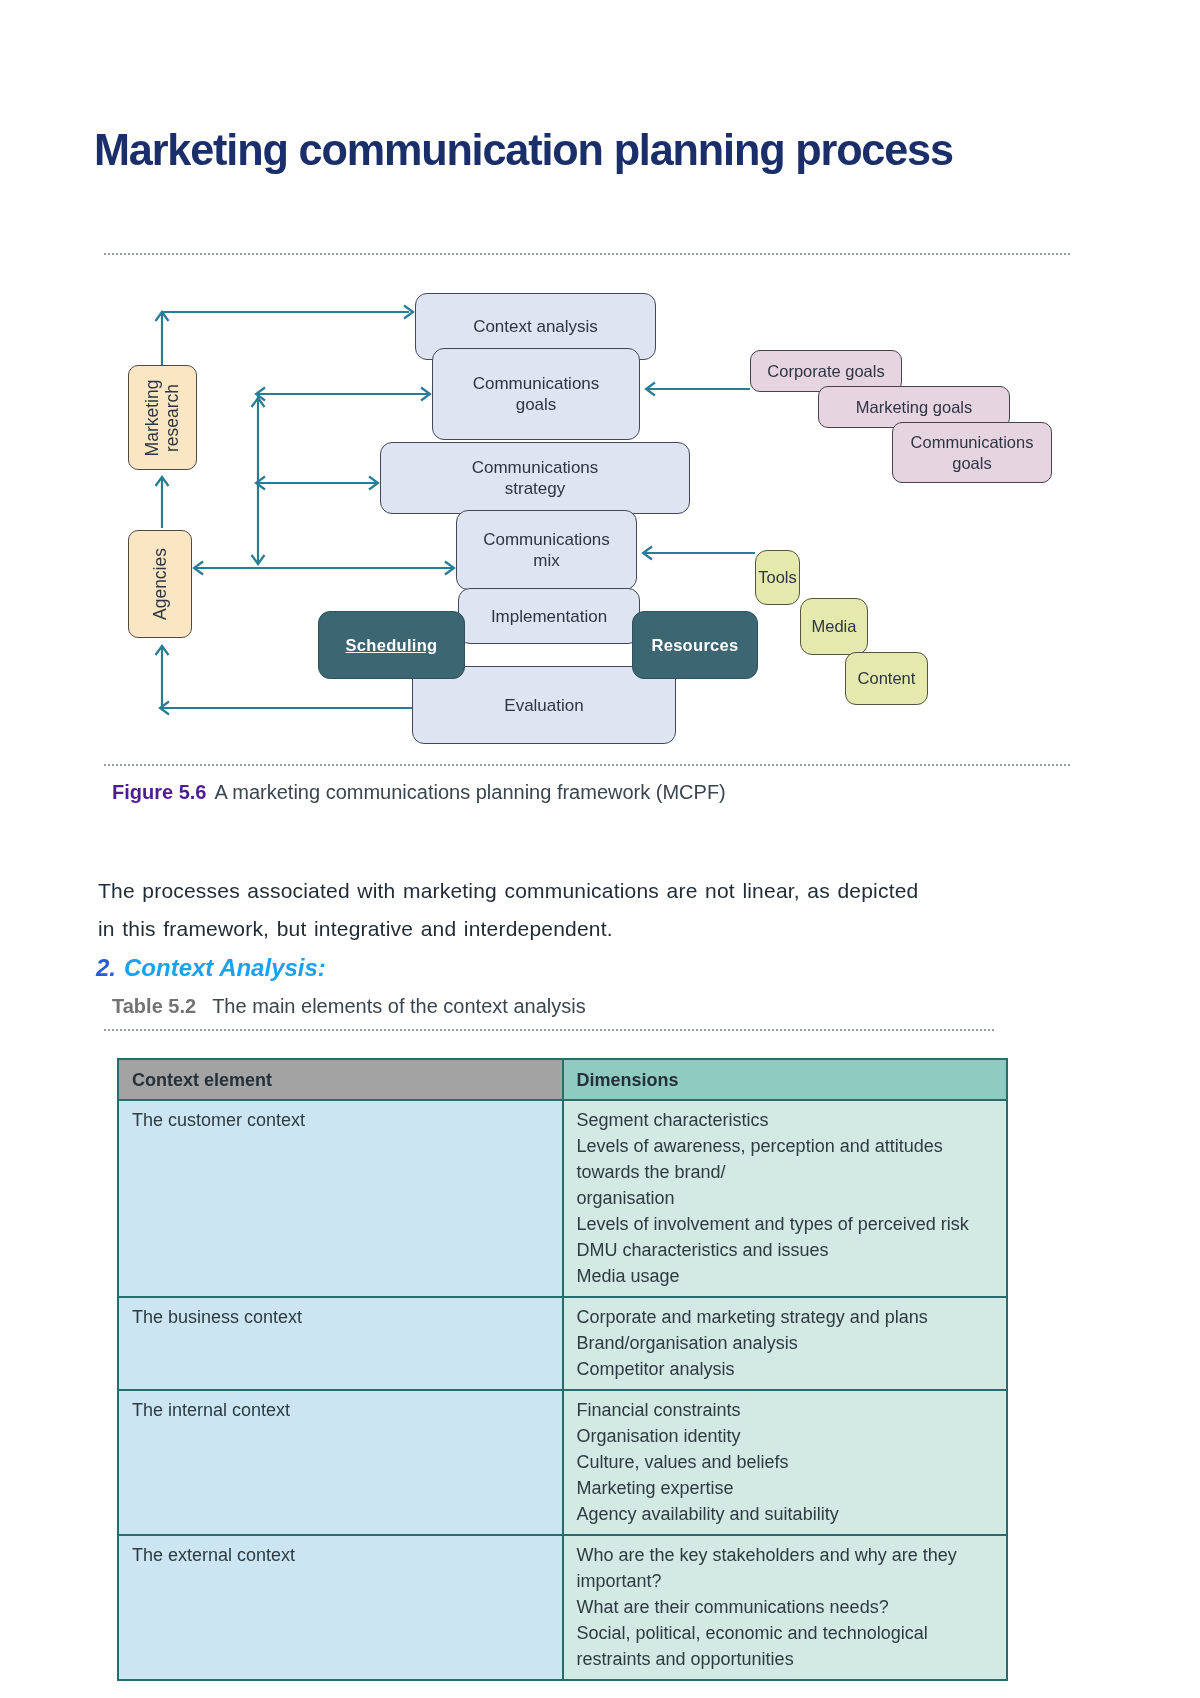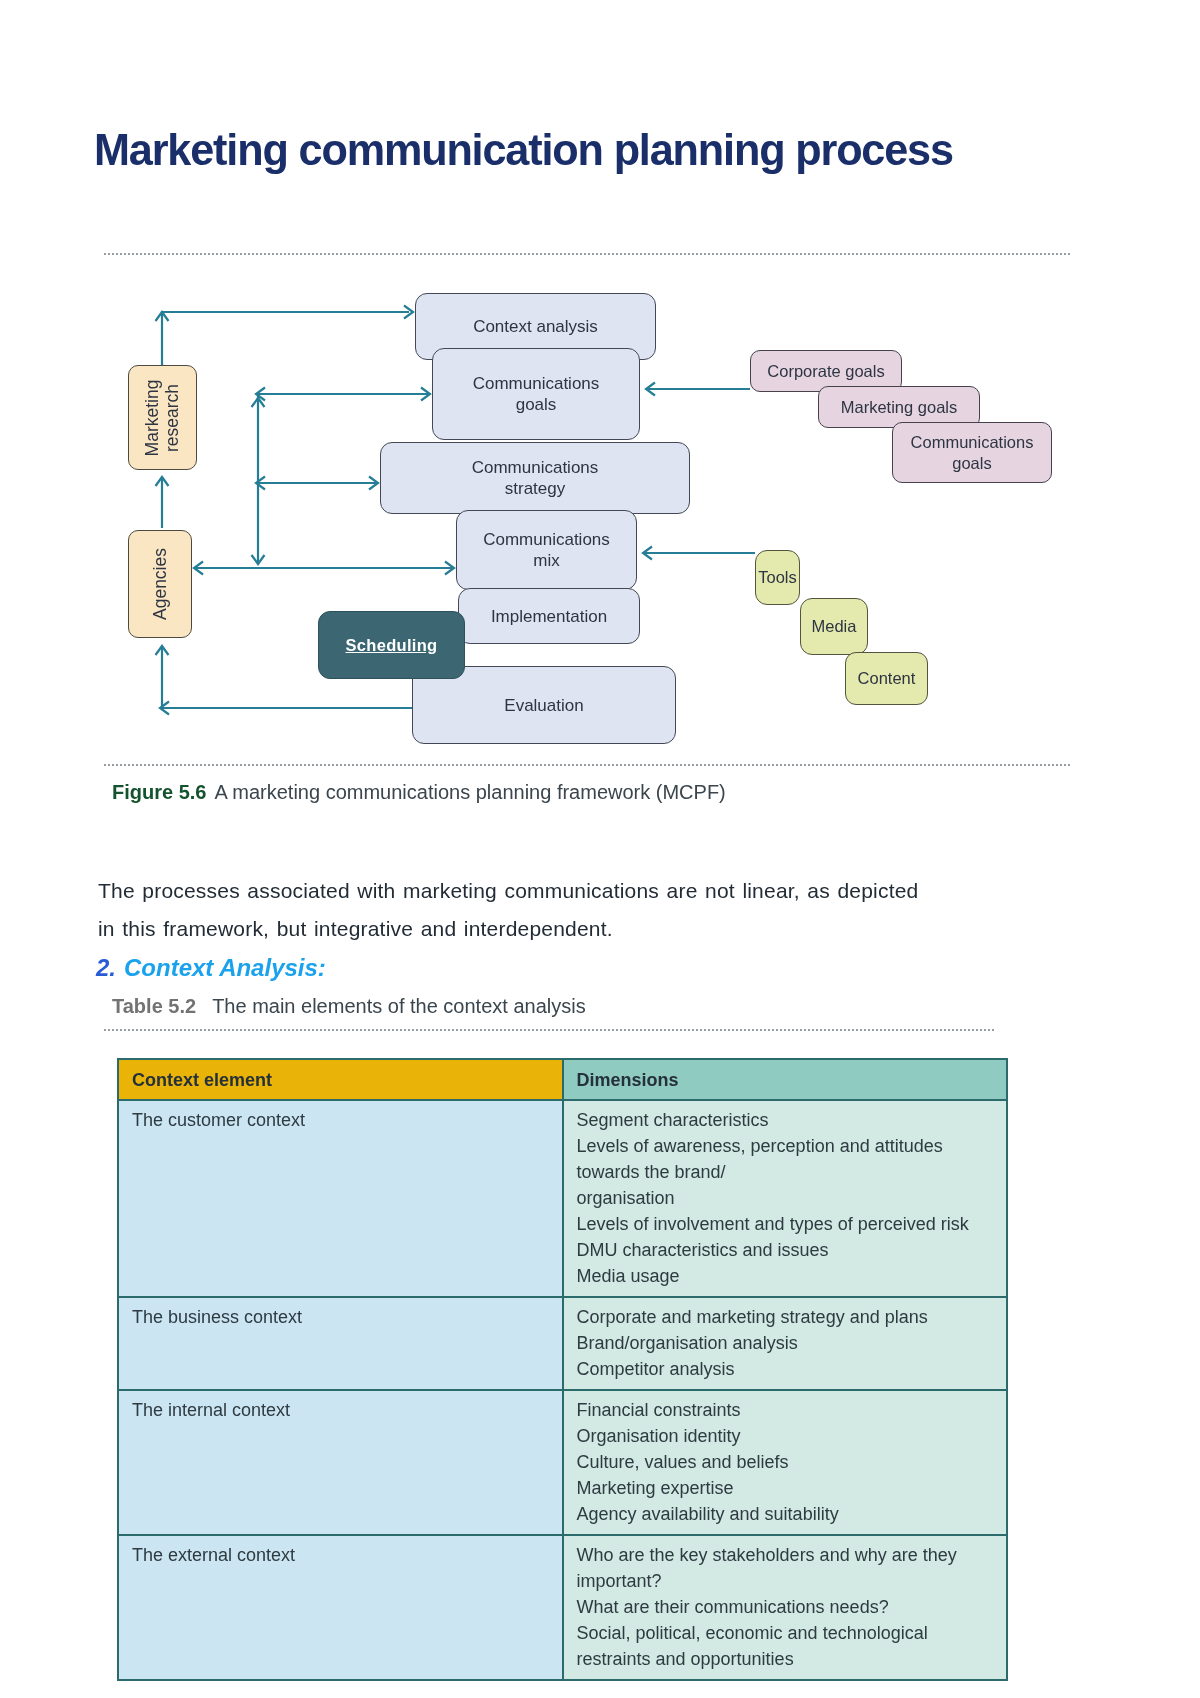--- a/index.html
+++ b/index.html
@@ -14,21 +14,21 @@
   #heading-1 { left:96px; top:199px; }
   #heading-2 { left:96px; top:954px; }
 
   .dotted { position:absolute; height:0; border-top:2px dotted #989da2; }
 
   .body-para { position:absolute; left:98px; top:872px; width:1010px; font-size:21px;
     line-height:38px; color:#222c36; letter-spacing:.2px; word-spacing:1.5px; white-space:pre-line; }
 
   .caption { position:absolute; font-size:20px; color:#3a454d; white-space:nowrap; }
   #figure-caption { left:112px; top:781px; }
-  #figure-caption .cap-label { color:#14532d; font-weight:bold; margin-right:8px; }
+  #figure-caption .cap-label { color:#4c1d95; font-weight:bold; margin-right:8px; }
   #table-caption { left:112px; top:995px; }
   #table-caption .cap-label { color:#737373; font-weight:bold; margin-right:16px; }
 
   
   #diagram { position:absolute; left:104px; top:254px; width:966px; height:512px; }
   .box { position:absolute; display:flex; align-items:center; justify-content:center;
     text-align:center; white-space:pre-line; border-radius:12px; font-size:17px; line-height:21px; color:#2e3542; }
   .blue   { background:#dfe4f3; border:1.5px solid #434756; }
   .dark   { background:#3b6672; border:1.5px solid #2d525c; color:#ffffff; font-weight:bold; font-size:16.5px; letter-spacing:.3px; }
   .cream  { background:#fbe6c3; border:1.5px solid #4d4a40; border-radius:10px; }
@@ -37,21 +37,21 @@
   .vert .label { transform:rotate(-90deg); white-space:pre-line; font-size:17.5px; line-height:20px; text-align:center; }
   #arrow-layer { position:absolute; left:0; top:0; pointer-events:none; }
   #arrow-layer path { stroke:#267d96; stroke-width:2.2; fill:none; }
 
   
   #context-table { position:absolute; left:117px; top:1058px; width:891px;
     border-collapse:collapse; table-layout:fixed; }
   #context-table td { border:2px solid #2c6b6b; font-size:18px; line-height:26px;
     vertical-align:top; padding:6px 12px 7px 13px; color:#2e3b41; }
   #context-table .hdr td { font-weight:bold; color:#25313a; padding:7px 12px 6px 13px; }
-  .hdr .h1 { background:#eab308;margin-left:9px; }
+  .hdr .h1 { background:#a3a3a3;margin-left:9px; }
   .hdr .h2 { background:#90cbc2; }
   .c1 { background:#cbe5f2; width:260px; }
   .c2 { background:#d2e9e4; white-space:pre-line; }
 </style>
 </head>
 <body>
 
 <div id="page">
 
   <div class="doc-title">Marketing communication planning process</div>
@@ -65,23 +65,24 @@
     <div class="box blue" style="left:328px; top:94px;  width:208px; height:92px;">Communications
 goals</div>
     <div class="box blue" style="left:276px; top:188px; width:310px; height:72px;">Communications
 strategy</div>
     <div class="box blue" style="left:352px; top:256px; width:181px; height:80px;">Communications
 mix</div>
     <div class="box blue" style="left:354px; top:334px; width:182px; height:56px;">Implementation</div>
     <div class="box blue" style="left:308px; top:412px; width:264px; height:78px;">Evaluation</div>
 
     <div class="box dark" style="left:214px; top:357px; width:147px; height:68px;text-decoration:underline;">Scheduling</div>
+    <div class="box dark" style="left:528px; top:357px; width:126px; height:68px;">Resources</div>
 
     <div class="box pink" style="left:646px; top:96px;  width:152px; height:42px;">Corporate goals</div>
-    <div class="box pink" style="left:714px; top:132px; width:162px; height:42px;">Marketing goals</div>
+    <div class="box pink" style="left:714px; top:132px; width:192px; height:42px;">Marketing goals</div>
     <div class="box pink" style="left:788px; top:168px; width:160px; height:61px;">Communications
 goals</div>
 
     <div class="box yellow" style="left:651px; top:296px; width:45px; height:55px;">Tools</div>
     <div class="box yellow" style="left:696px; top:344px; width:68px; height:57px;">Media</div>
     <div class="box yellow" style="left:741px; top:398px; width:83px; height:53px;border-radius:11px;">Content</div>
 
     <div class="box cream vert" style="left:24px; top:111px; width:69px; height:105px;">
       <span class="label">Marketing
 research</span>

